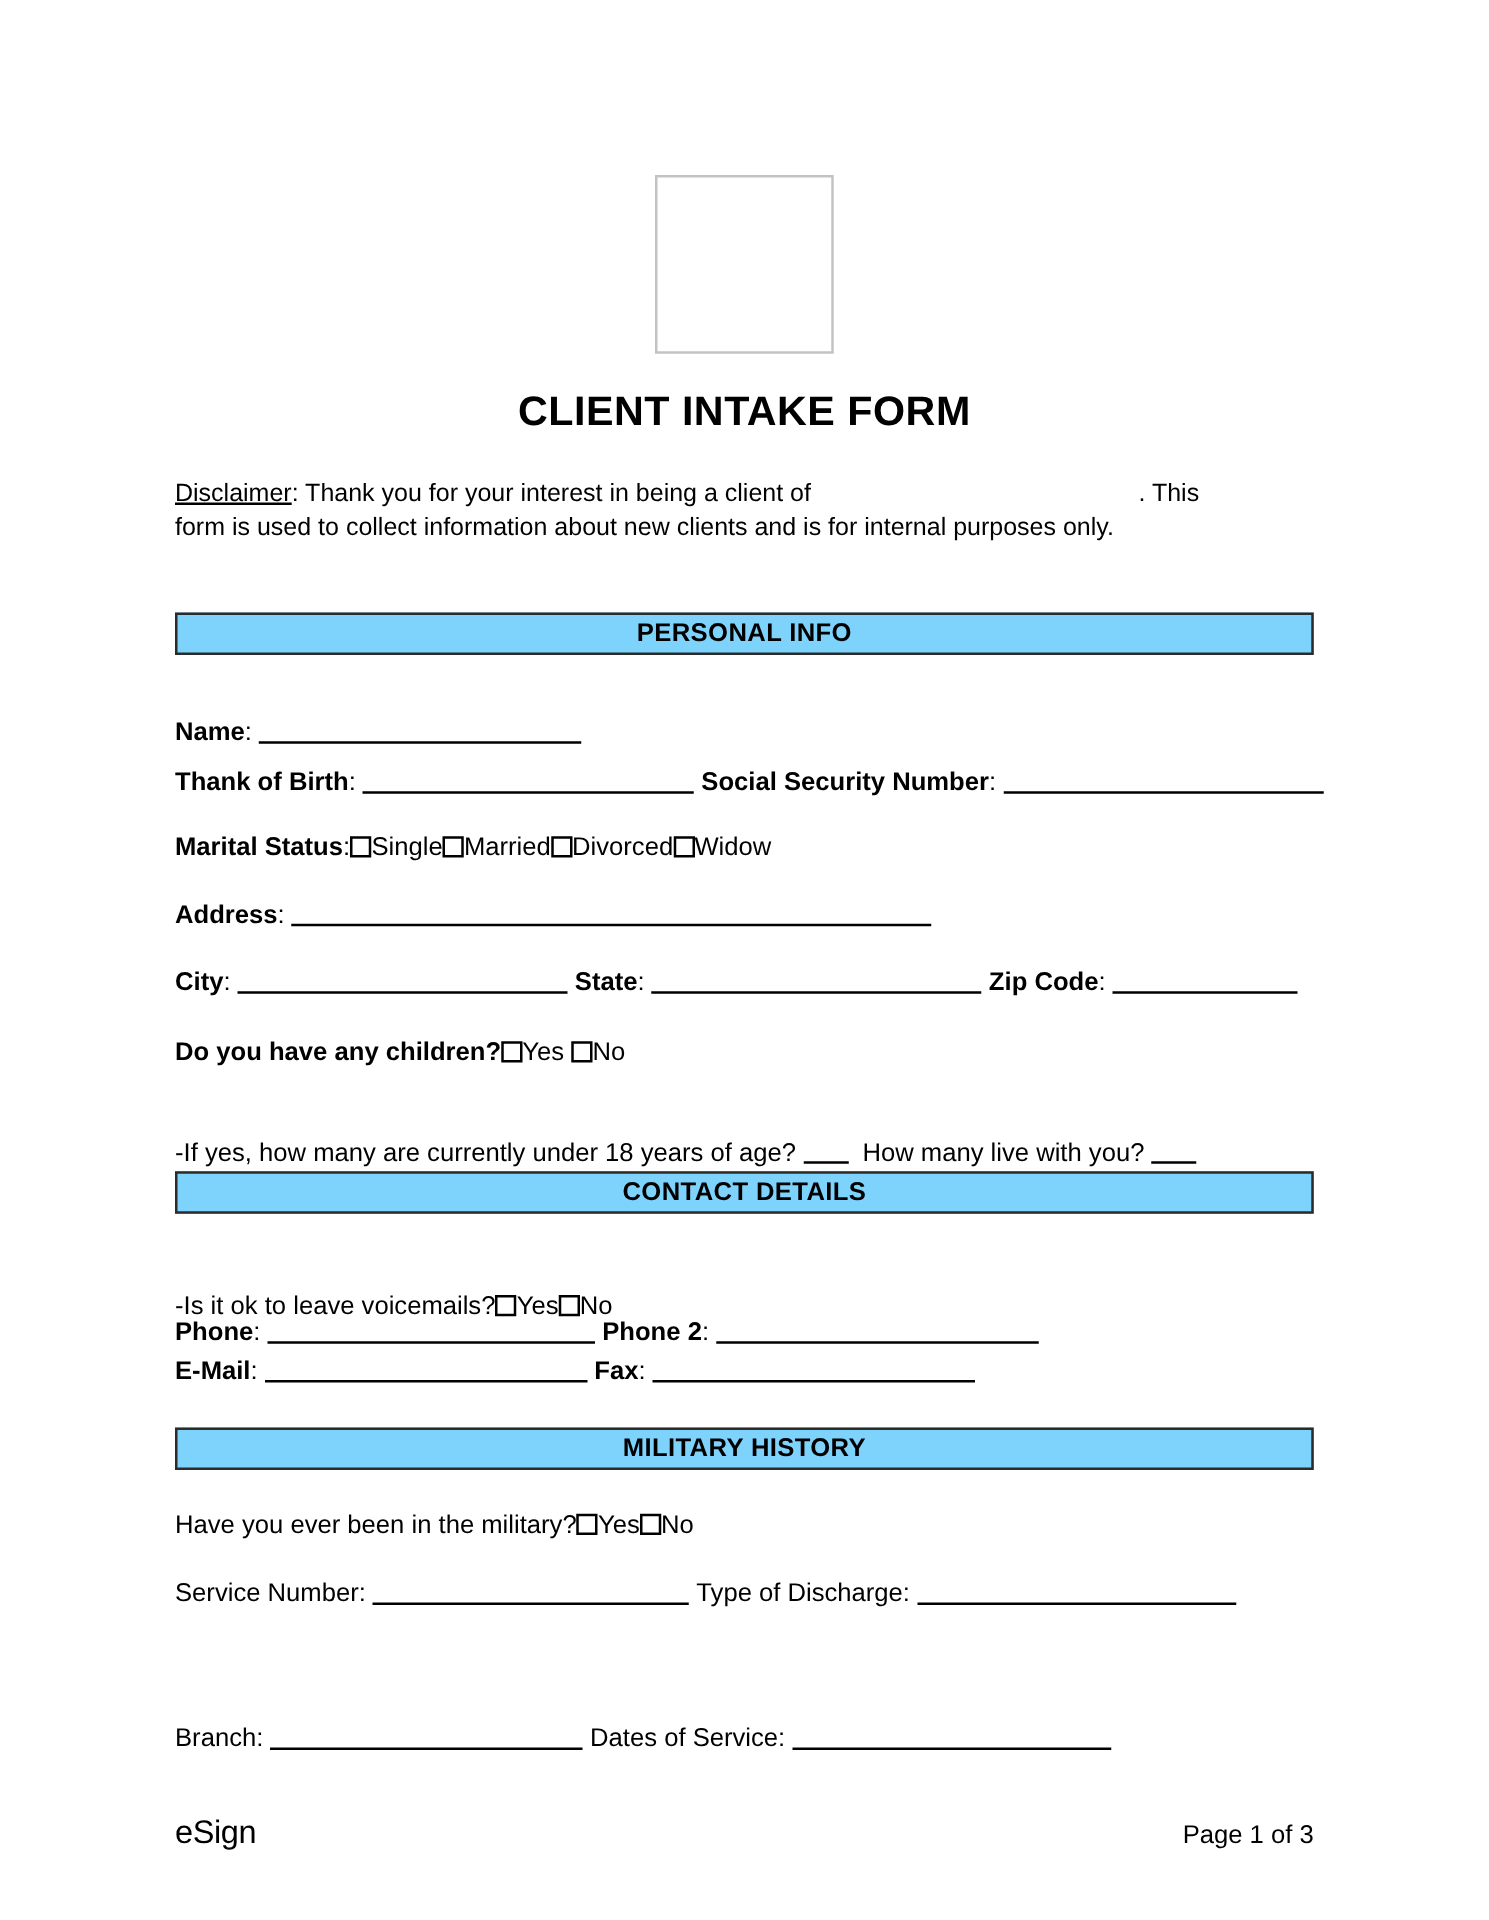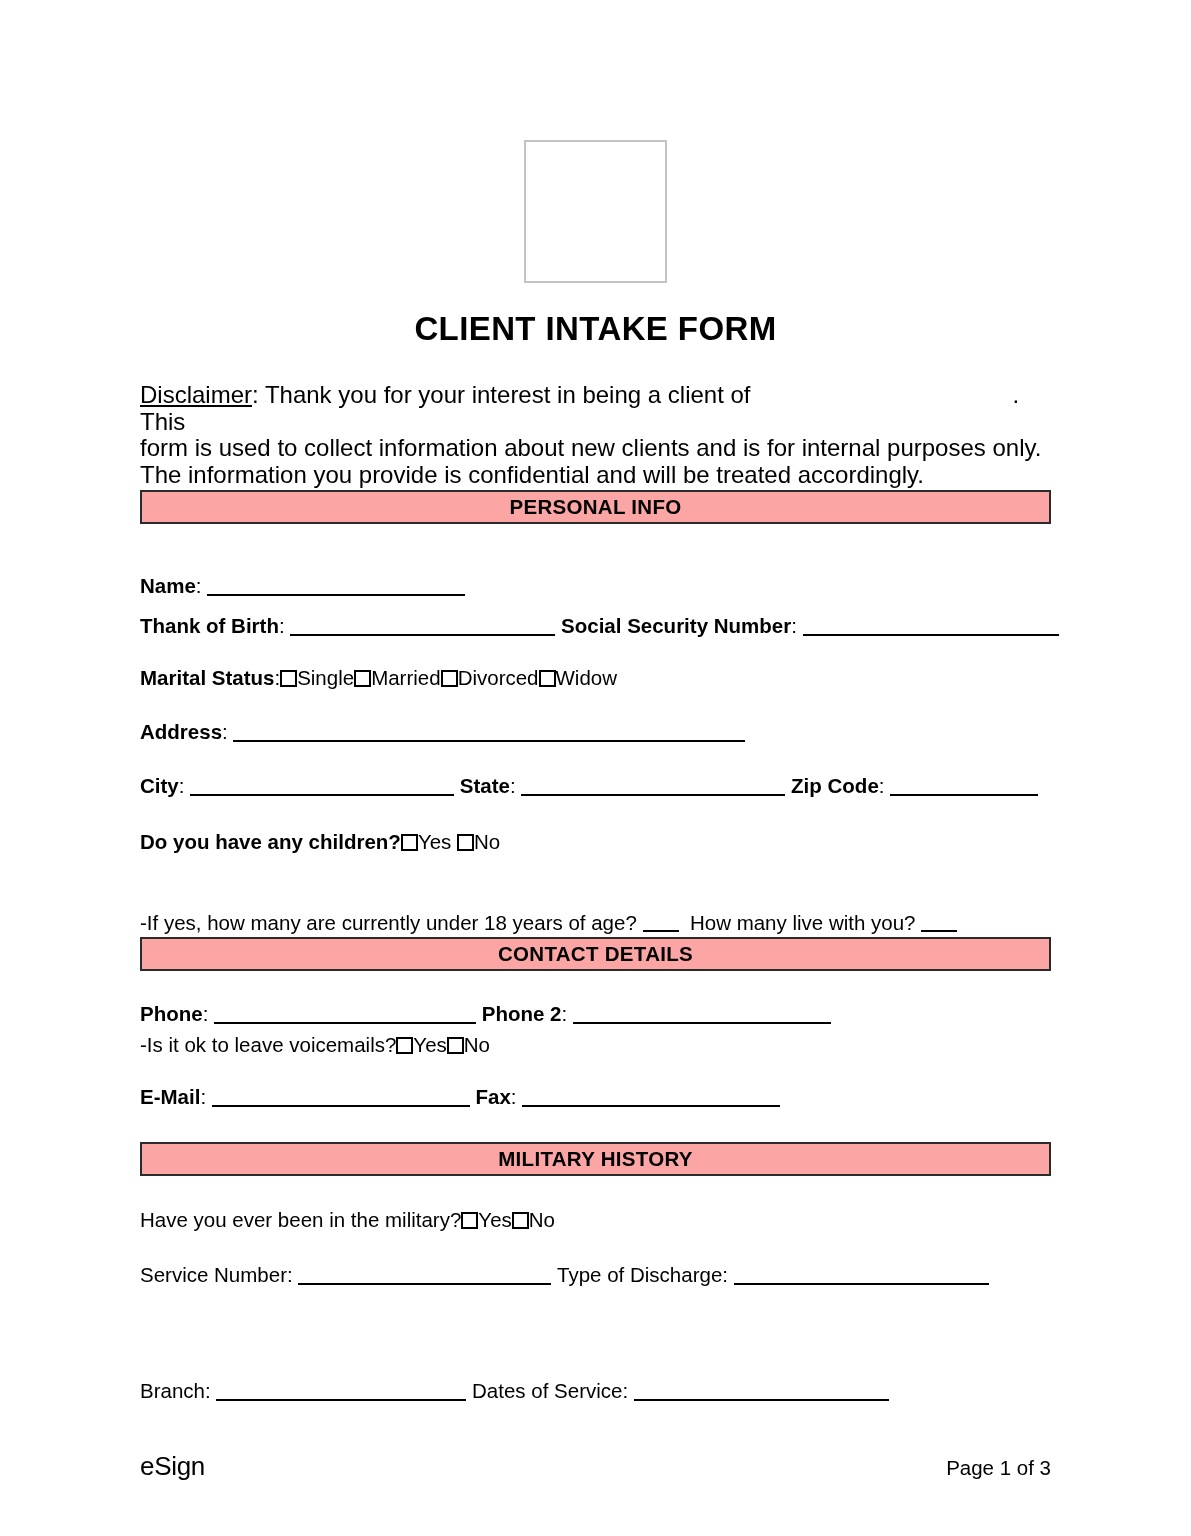--- a/index.html
+++ b/index.html
@@ -57,37 +57,37 @@
     font-weight: bold;
     letter-spacing: 0.4px;
   }
 
   
   .disclaimer {
     position: absolute;
     left: 0;
     top: 382px;
     width: 911px;
-    font-size: 24px;
+    font-size: 20px;
     line-height: 26.5px;
   }
   .disclaimer u { text-decoration: underline; }
   .fill-gap {
     display: inline-block;
     width: 262px;
   }
 
   
   .band {
     position: absolute;
     left: 0;
     width: 911px;
     height: 34px;
     box-sizing: border-box;
-    background: #fca5a5;
+    background: #7dd3fc;
     border: 2px solid #2b2b2b;
     text-align: center;
     font-size: 20.5px;
     font-weight: bold;
     line-height: 30px;
     letter-spacing: 0.3px;
   }
 
   
   .row {
@@ -154,21 +154,20 @@
 
     <div class="logo-wrap">
       <div class="logo-box"></div>
     </div>
 
     <div class="doc-title">CLIENT INTAKE FORM</div>
 
     <div class="disclaimer">
       <span><u>Disclaimer</u></span><span>: Thank you for your interest in being a client of</span><span class="fill-gap"></span><span>. This</span><br>
       <span>form is used to collect information about new clients and is for internal purposes only.</span><br>
-      <span>The information you provide is confidential and will be treated accordingly.</span>
     </div>
 
     <div class="band" style="top:490px;">PERSONAL INFO</div>
 
     <div class="row" style="top:556px;margin-top:16px;">
       <span class="lbl-b">Name</span><span>:&nbsp;</span><span class="ul" style="width:258px;"></span>
     </div>
 
     <div class="row" style="top:612px;">
       <span class="lbl-b">Thank of Birth</span><span>:&nbsp;</span><span class="ul" style="width:265px;"></span><span>&nbsp;</span><span class="lbl-b">Social Security Number</span><span>:&nbsp;</span><span class="ul" style="width:256px;"></span>
@@ -189,21 +188,21 @@
     <div class="row" style="top:828px;">
       <span class="lbl-b">Do you have any children?</span><span class="cb"></span><span>Yes</span><span>&nbsp;</span><span class="cb"></span><span>No</span>
     </div>
 
     <div class="row" style="top:909px;">
       <span>-If yes, how many are currently under 18 years of age?</span><span>&nbsp;</span><span class="ul-s"></span><span>&nbsp;&nbsp;</span><span>How many live with you?</span><span>&nbsp;</span><span class="ul-s"></span>
     </div>
 
     <div class="band" style="top:937px;">CONTACT DETAILS</div>
 
-    <div class="row" style="top:1000px;">
+    <div class="row" style="top:1052px;">
       <span class="lbl-b">Phone</span><span>:&nbsp;</span><span class="ul" style="width:262px;"></span><span>&nbsp;</span><span class="lbl-b">Phone 2</span><span>:&nbsp;</span><span class="ul" style="width:258px;"></span>
     </div>
 
     <div class="row" style="top:1031px;">
       <span>-Is it ok to leave voicemails?</span><span class="cb"></span><span>Yes</span><span class="cb"></span><span>No</span>
     </div>
 
     <div class="row" style="top:1083px;">
       <span class="lbl-b">E-Mail</span><span>:&nbsp;</span><span class="ul" style="width:258px;"></span><span>&nbsp;</span><span class="lbl-b">Fax</span><span>:&nbsp;</span><span class="ul" style="width:258px;"></span>
     </div>

